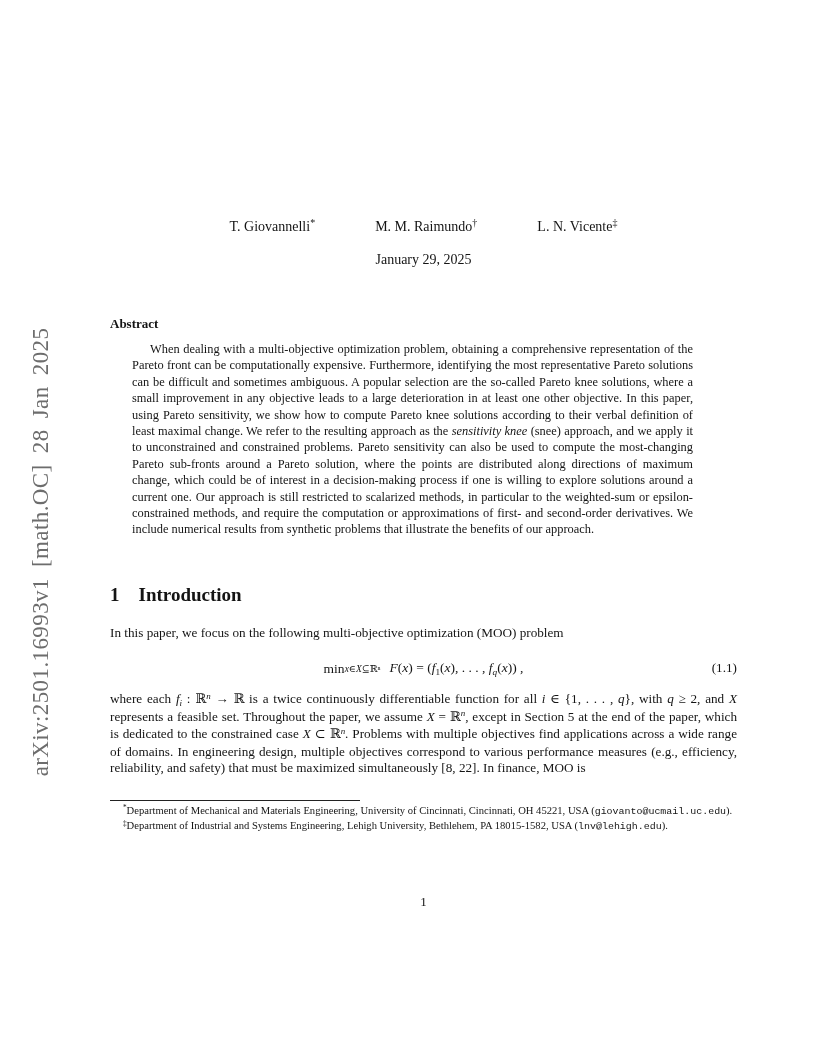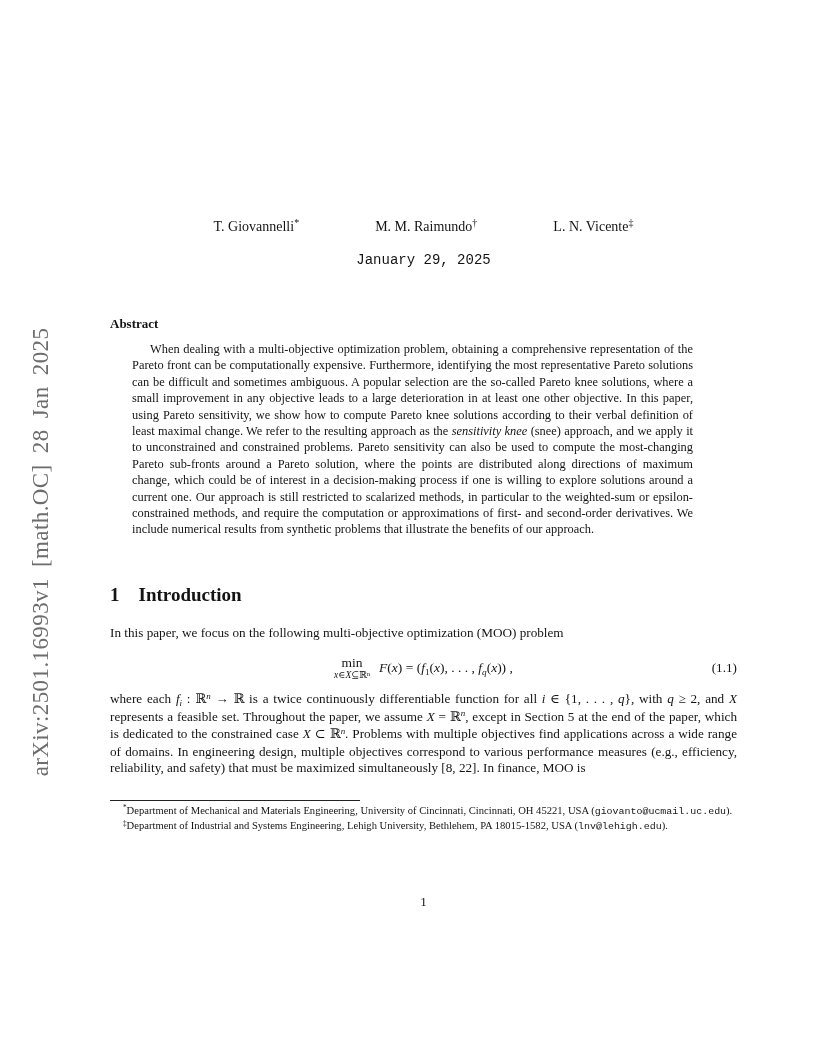--- a/index.html
+++ b/index.html
@@ -13,38 +13,38 @@
     position:absolute;left:41px;top:552px;
     transform:translate(-50%,-50%) rotate(-90deg);
     transform-origin:center center;
     white-space:nowrap;font-size:23px;color:#6d6d6d;
     letter-spacing:0.4px;word-spacing:5px;
   }
   .title{position:absolute;left:110px;width:627px;top:148px;margin:0;
     font-size:21px;font-weight:normal;text-align:center;line-height:30px;}
   .title span{display:block;}
   .authors{position:absolute;left:110px;width:627px;top:219px;
-    display:flex;justify-content:center;gap:76px;font-size:14px;}
+    display:flex;justify-content:center;gap:60px;font-size:14px;}
   .author{white-space:nowrap;}
   .author .mark{font-size:10px;position:relative;top:-5px;}
   .date{position:absolute;left:110px;width:627px;top:252px;
-    text-align:center;font-size:14px;font-family:Liberation Mono, monospace;}
+    text-align:center;font-size:14px;}
   .abstract-heading{position:absolute;left:110px;width:627px;top:316px;
     text-align:left;font-weight:bold;font-size:13px;}
   .abstract-text{position:absolute;left:131px;width:561px;top:340px;margin:1px;
     font-size:12.4px;line-height:16.4px;text-align:justify;text-indent:18px;}
   .section-heading{position:absolute;left:110px;width:627px;top:584px;margin:0;
     font-size:19px;font-weight:bold;}
   .section-heading .sec-num{margin-right:19px;}
   .body-par{margin:0;font-size:13.2px;line-height:16.5px;text-align:justify;}
   .intro-lead{position:absolute;left:110px;width:627px;top:625px;}
   .intro-p2{position:absolute;left:110px;width:627px;top:691px;}
   .equation{position:absolute;left:110px;width:627px;top:648px;height:40px;
     display:flex;align-items:center;justify-content:center;font-size:13.5px;}
-  .eq-min{display:inline-flex;flex-direction:column;align-items:center;margin-right:9px;}
+  .eq-min{display:inline-flex;flex-direction:row;align-items:center;margin-right:9px;}
   .eq-op{line-height:13px;}
   .eq-under{font-size:9.5px;line-height:10px;margin-top:1px;white-space:nowrap;}
   .eq-rhs{white-space:nowrap;}
   .eq-number{position:absolute;right:0;top:50%;transform:translateY(-50%);font-size:13.2px;margin-left:16px;}
   .footnote-rule{position:absolute;left:110px;top:800px;width:250px;height:0;
     border-top:1px solid #222;}
   .footnotes{position:absolute;left:110px;width:627px;top:804px;}
   .footnote{margin:0;font-size:10.6px;line-height:14.2px;text-align:justify;text-indent:13px;}
   .page-number{position:absolute;left:110px;width:627px;top:894px;
     text-align:center;font-size:13px;}

